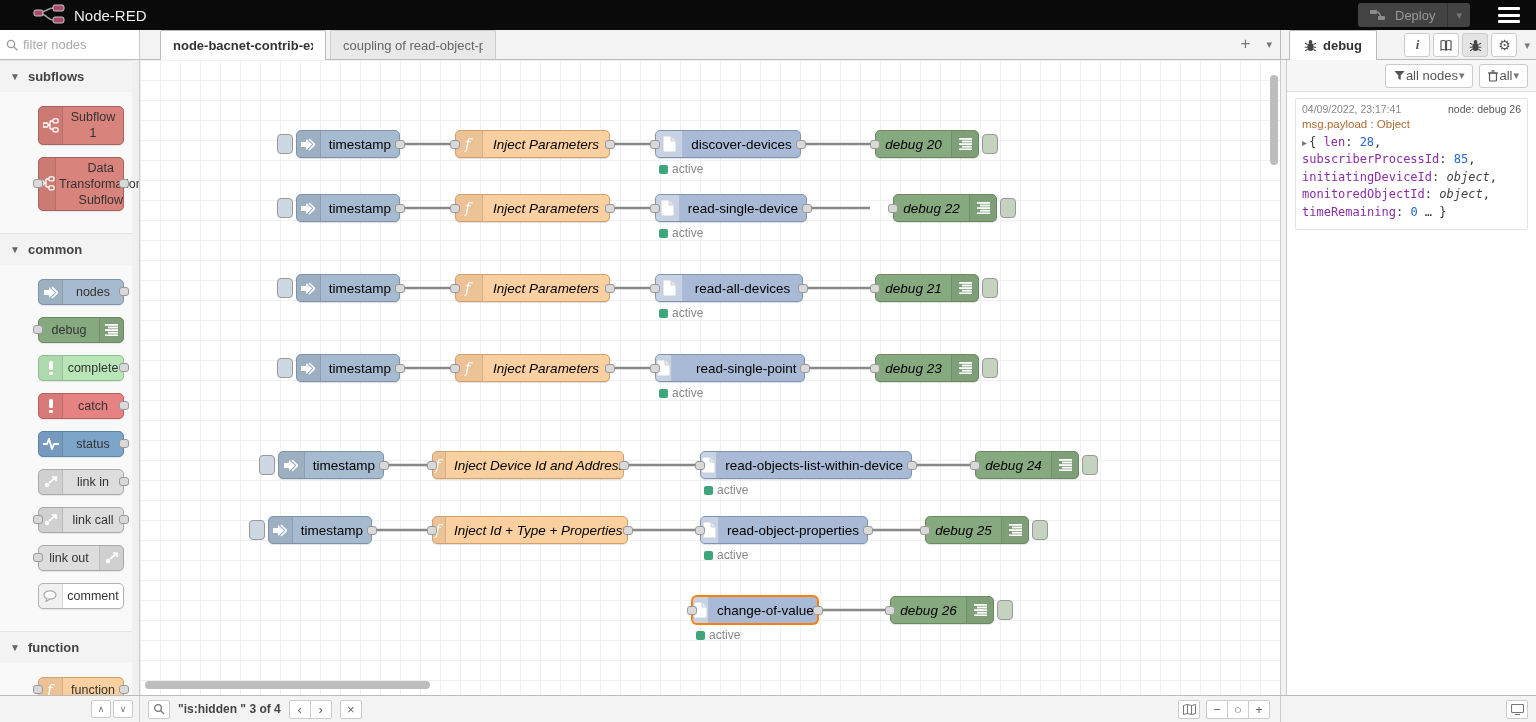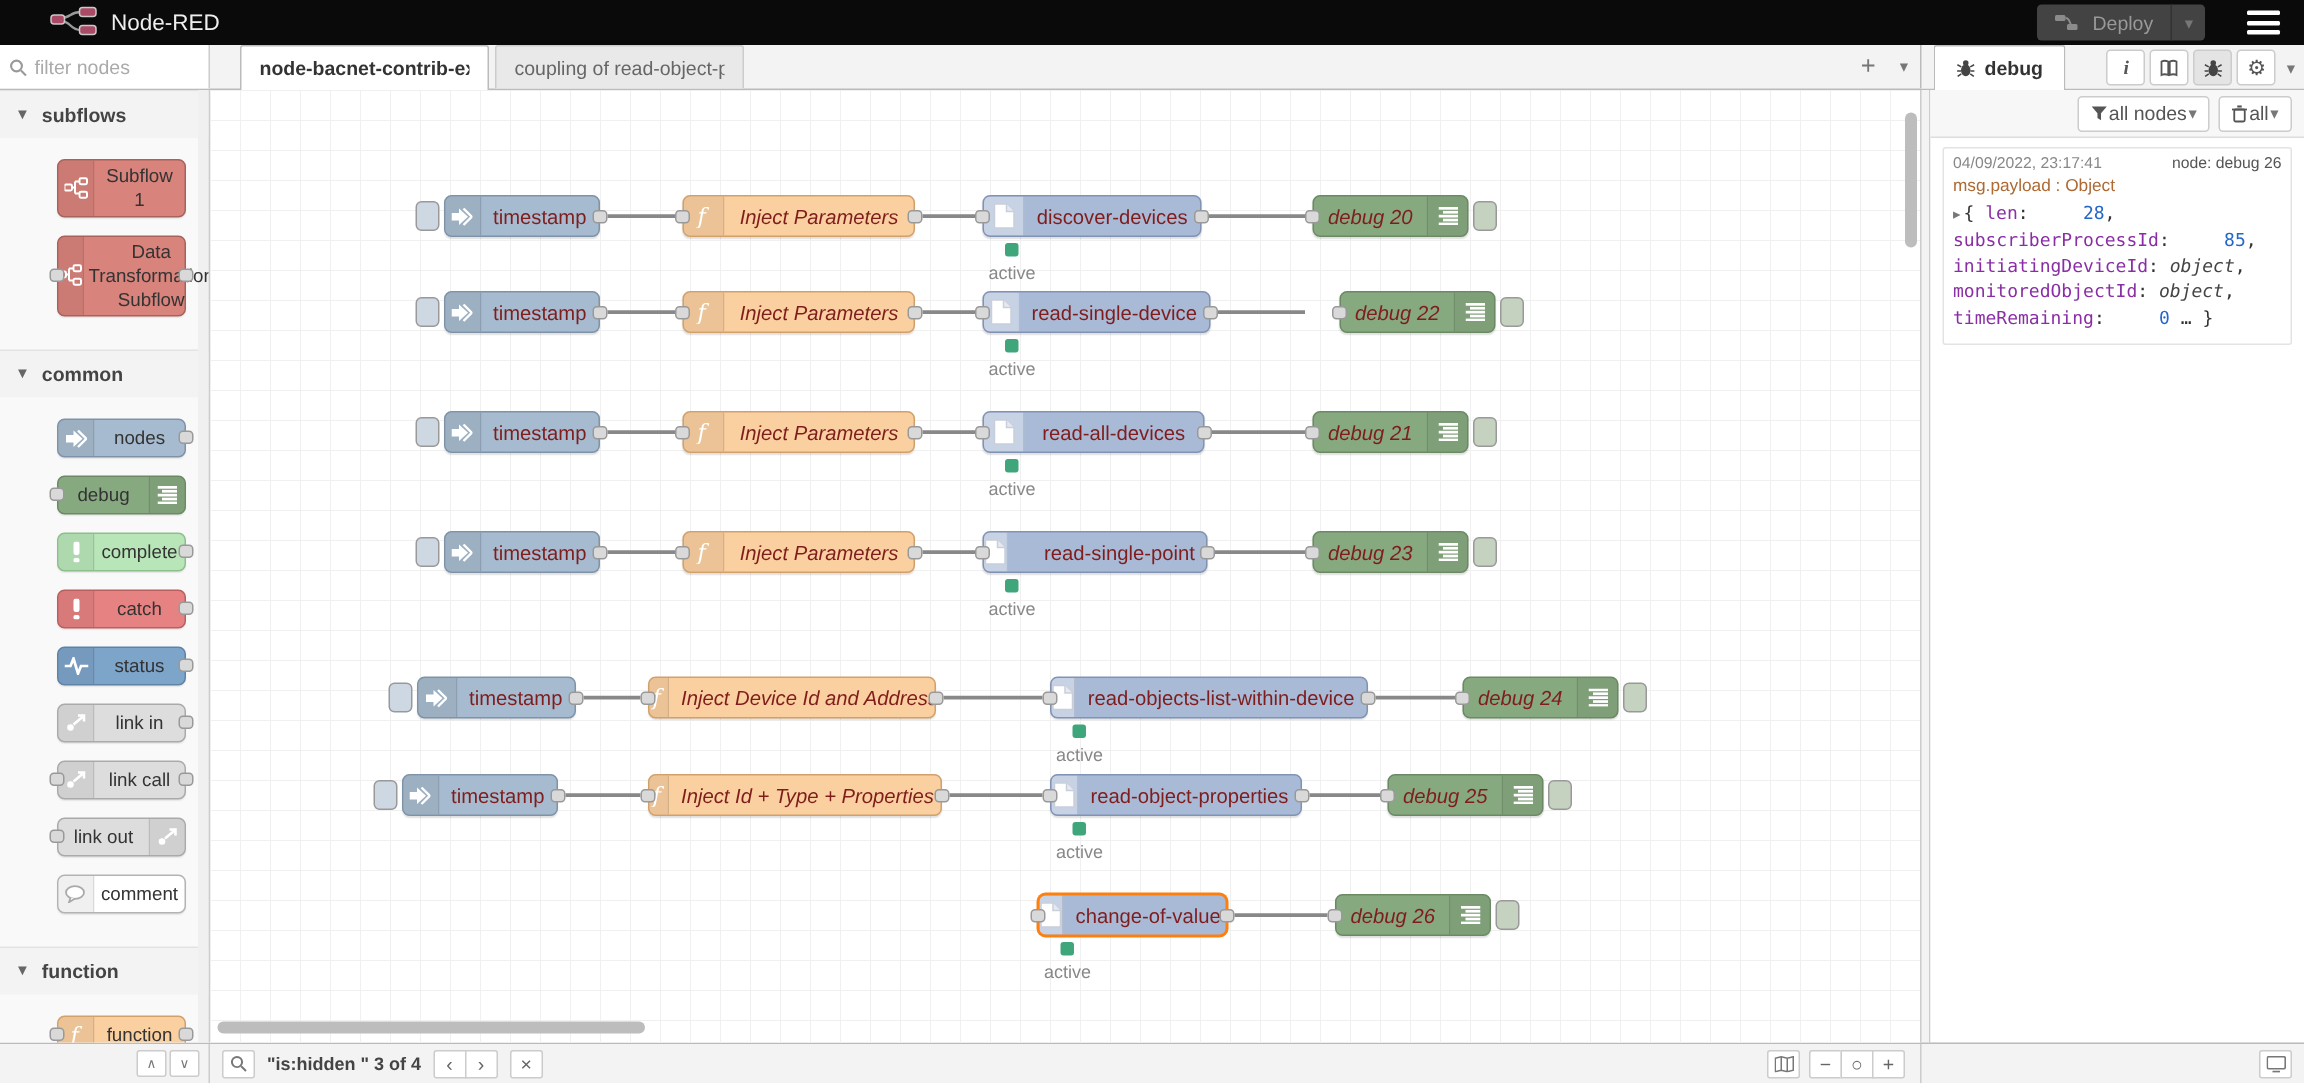--- a/index.html
+++ b/index.html
@@ -53,49 +53,49 @@
   .pal-icon.right { border-right:none; border-left:1px solid rgba(0,0,0,0.1); border-radius:0 4px 4px 0; }
   .pport { position:absolute; width:10px; height:9px; background:#d9d9d9; border:1px solid #999; border-radius:3px; top:50%; margin-top:-5px; }
   .pport.in { left:-6px; } .pport.out { right:-6px; }
 
   
   .canvas { width:1140px; position:relative; background:#fff;
     background-image:linear-gradient(#f0f0f0 1px, transparent 1px), linear-gradient(90deg,#f0f0f0 1px, transparent 1px);
     background-size:20px 20px; overflow:hidden; }
   .wires { position:absolute; left:0; top:0; width:100%; height:100%; }
   .fnode { position:absolute; height:28px; border:1px solid; border-radius:5px; display:flex; align-items:stretch; font-size:13.5px; box-shadow:0 1px 1px rgba(0,0,0,0.12); }
-  .fnode .nlabel { flex:1; display:flex; align-items:center; justify-content:center; padding:0 8px; white-space:nowrap; color:#7f1d1d; }
+  .fnode .nlabel { flex:1; display:flex; align-items:center; justify-content:center; padding:0 8px; white-space:nowrap; color:#000000; }
   .fnode.italic .nlabel { font-style:italic; }
   .fnode .nicon { width:27px; display:flex; align-items:center; justify-content:center; background:rgba(0,0,0,0.06); border-right:1px solid rgba(0,0,0,0.1); border-radius:4px 0 0 4px; }
   .fnode .nicon.right { border-right:none; border-left:1px solid rgba(0,0,0,0.1); border-radius:0 4px 4px 0; }
   .fnode .nicon.lite { background:rgba(255,255,255,0.35); }
   .fnode.sel { border-color:#ff7f0e !important; box-shadow:0 0 0 1px #ff7f0e; }
   .nport { position:absolute; width:10px; height:9px; background:#d9d9d9; border:1px solid #999; border-radius:3px; top:9px; }
   .nport.in { left:-6px; } .nport.out { right:-6px; }
   .nbtn { position:absolute; width:16px; height:20px; border:1px solid #999; border-radius:4px; top:3px; }
   .nbtn.left { left:-20px; } .nbtn.right { right:-20px; }
-  .nstatus { position:absolute; display:flex; align-items:center; gap:4px; font-size:12px; color:#888;flex-direction:column; }
+  .nstatus { position:absolute; display:flex; align-items:center; gap:4px; font-size:12px; color:#888; }
   .nstatus .dot { width:9px; height:9px; border-radius:2px; }
   .hscroll { position:absolute; left:5px; bottom:6px; width:285px; height:8px; background:#bdbdbd; border-radius:4px; }
   .vscroll { position:absolute; right:2px; top:15px; width:8px; height:90px; background:#bdbdbd; border-radius:4px; }
 
   
   .sash { width:7px; background:#f3f3f3; border-left:1px solid #ccc; border-right:1px solid #ccc; }
   .sidebar { flex:1; background:#fff; display:flex; flex-direction:column; }
   .sb-toolbar { height:32px; background:#f7f7f7; border-bottom:1px solid #ddd; display:flex; align-items:center; justify-content:flex-end; gap:6px; padding:0 8px; }
   .pillbtn { display:flex; align-items:center; gap:1px; border:1px solid #ccc; background:#fff; border-radius:3px; height:24px; padding:0 8px; color:#555; }
   .sb-msgs { flex:1; padding:6px 8px; overflow:hidden; }
   .dmsg { border:1px solid #e3e3e3; border-radius:2px; padding:4px 6px 8px 6px; background:#fff; }
   .dmsg-meta { display:flex; justify-content:space-between; font-size:10.5px; color:#888; margin-bottom:3px; }
   .dmsg-meta .src { color:#555; }
   .dmsg-prop { font-size:11.5px; color:#ad6a34; margin-bottom:4px; }
   .dmsg-body { font-family:"DejaVu Sans Mono", monospace; font-size:12px; line-height:1.45; color:#333; word-break:break-word; }
   .tok-caret { font-family:"Liberation Sans",sans-serif; color:#777; font-size:10px; margin-right:2px; }
   .tok-k { color:#8a2ea5; }
-  .tok-n { color:#2566c9;margin-left:29px; }
+  .tok-n { color:#2566c9; }
   .tok-o { font-style:italic; color:#444; }
   .tok-p { color:#333; }
 
   
   .footer { height:27px; flex:0 0 27px; background:#f3f3f3; border-top:1px solid #bbb; display:flex; align-items:center; }
   .f-left { width:140px; display:flex; justify-content:flex-end; gap:2px; padding-right:6px; border-right:1px solid #ccc; height:100%; align-items:center; }
   .minibtn { width:20px; height:18px; border:1px solid #ccc; background:#fff; border-radius:2px; color:#777; font-size:9px; display:flex; align-items:center; justify-content:center; }
   .f-canvas { width:1140px; display:flex; align-items:center; height:100%; padding:0 8px; gap:4px; position:relative; }
   .searchwrap { display:flex; align-items:center; gap:4px; }
   .sq { width:22px; height:19px; border:1px solid #ccc; background:#fff; border-radius:2px; display:flex; align-items:center; justify-content:center; color:#666; }

